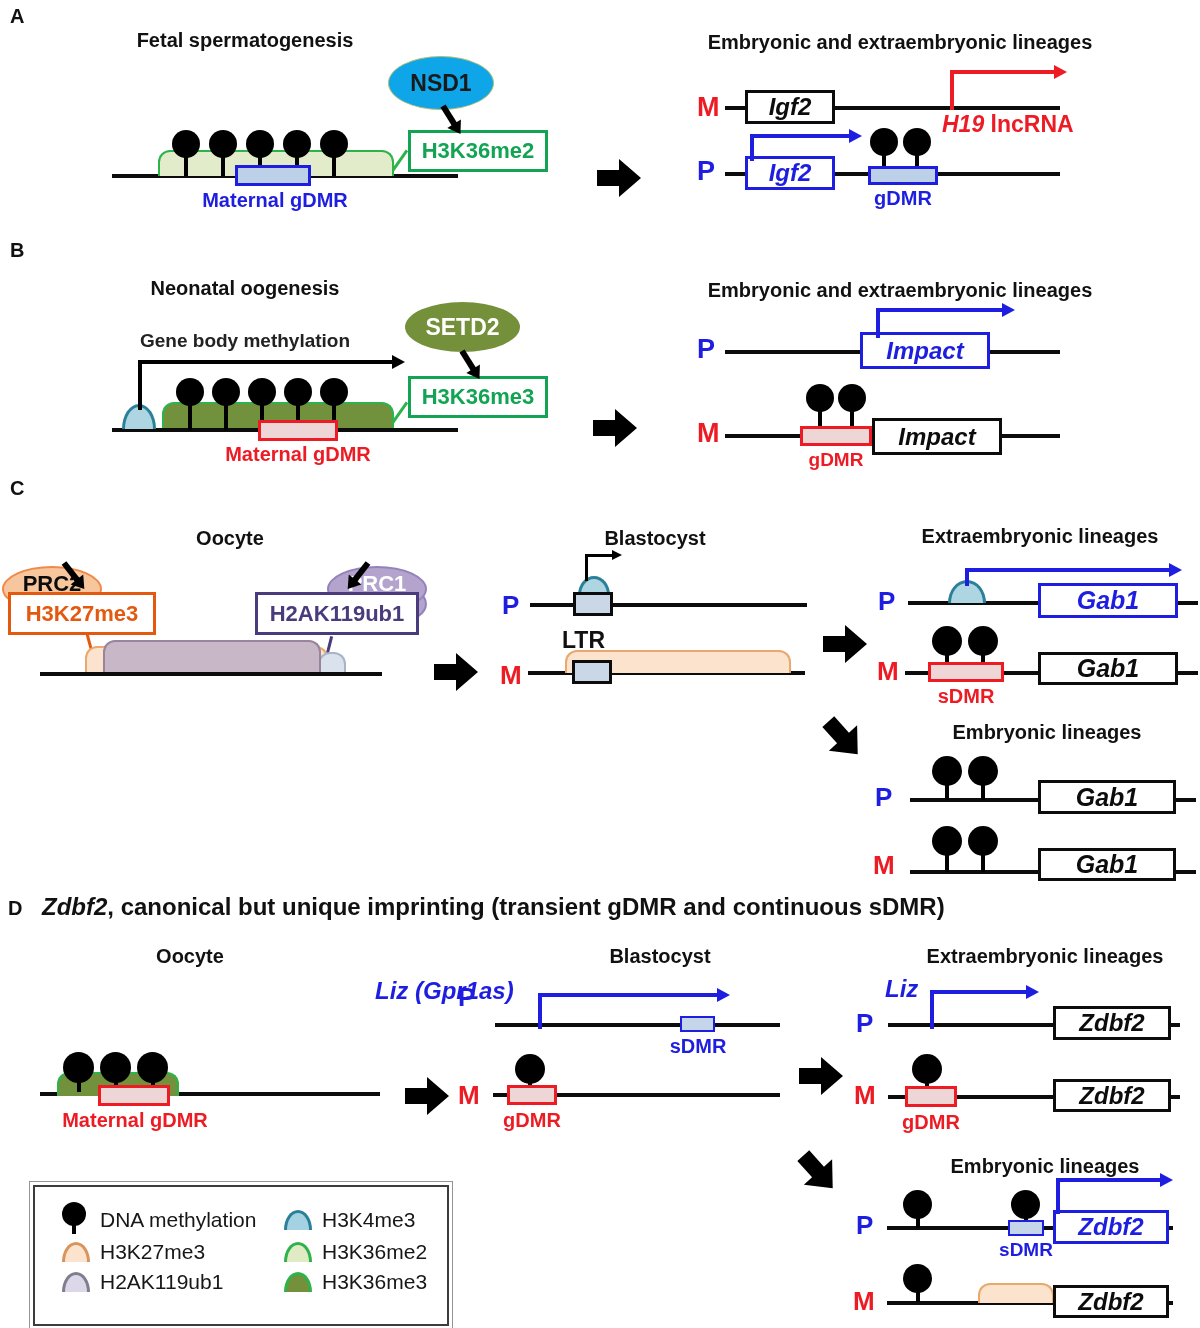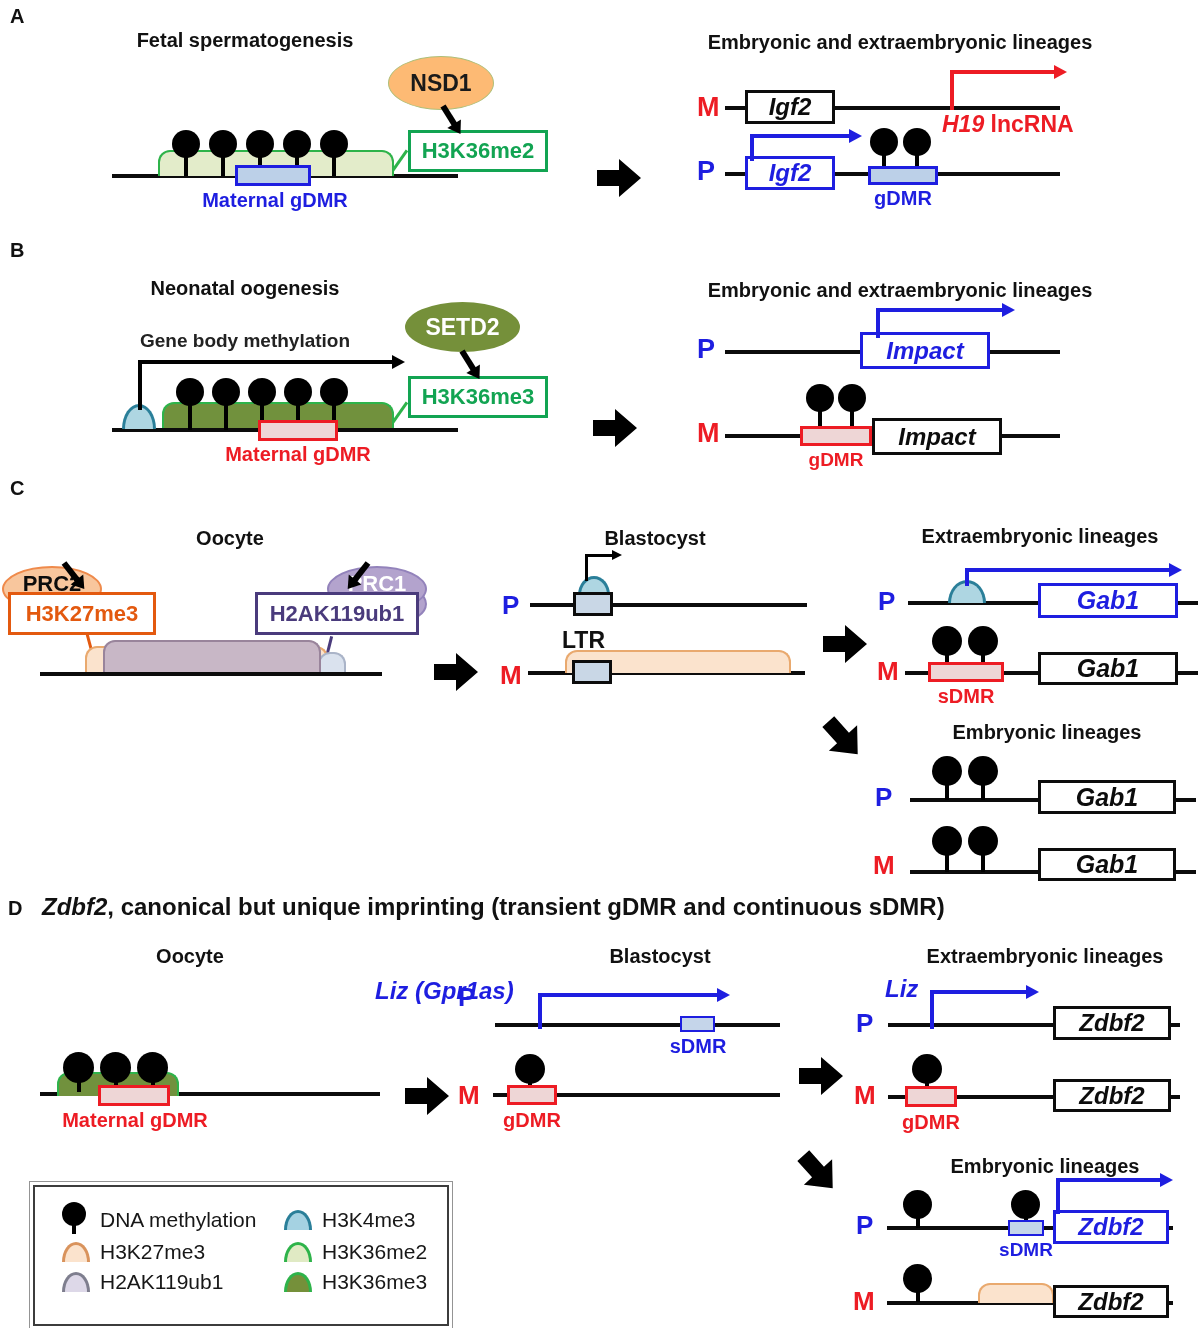--- a/index.html
+++ b/index.html
@@ -58,21 +58,21 @@
   .red{color:var(--red);} .blue{color:var(--blue);} .green{color:var(--green);}
 </style>
 </head>
 <body>
 
 <div class="fig">
 
   <div class="t" style="left:10px;top:6px;font-size:20px;">A</div>
   <div class="t tc" style="left:120px;top:30px;width:250px;font-size:20px;">Fetal spermatogenesis</div>
 
-  <div class="ellipse" style="left:388px;top:56px;width:104px;height:52px;background:#fdba74;border:1.5px solid #aebf78;color:#1a1a1a;text-align:right;">NSD1</div>
+  <div class="ellipse" style="left:388px;top:56px;width:104px;height:52px;background:#0ea5e9;border:1.5px solid #aebf78;color:#1a1a1a;text-align:right;">NSD1</div>
   <div class="mini-arrow" style="left:443px;top:103px;transform:rotate(58deg);"></div>
   <div class="markbox green" style="left:408px;top:130px;width:140px;height:42px;border-color:var(--green);">H3K36me2</div>
 
   <div class="line" style="left:112px;top:174px;width:346px;"></div>
   <div class="domain" style="left:158px;top:150px;width:236px;height:26px;background:#e3ecca;border-color:#2eb34a;"></div>
   <div class="conn" style="left:398px;top:148px;height:26px;background:#2eb34a;transform:rotate(35deg);"></div>
   <div class="lolli" style="left:172px;top:130px;height:46px;">
       <div class="head"></div>
       <div class="stem"></div>
     </div>

